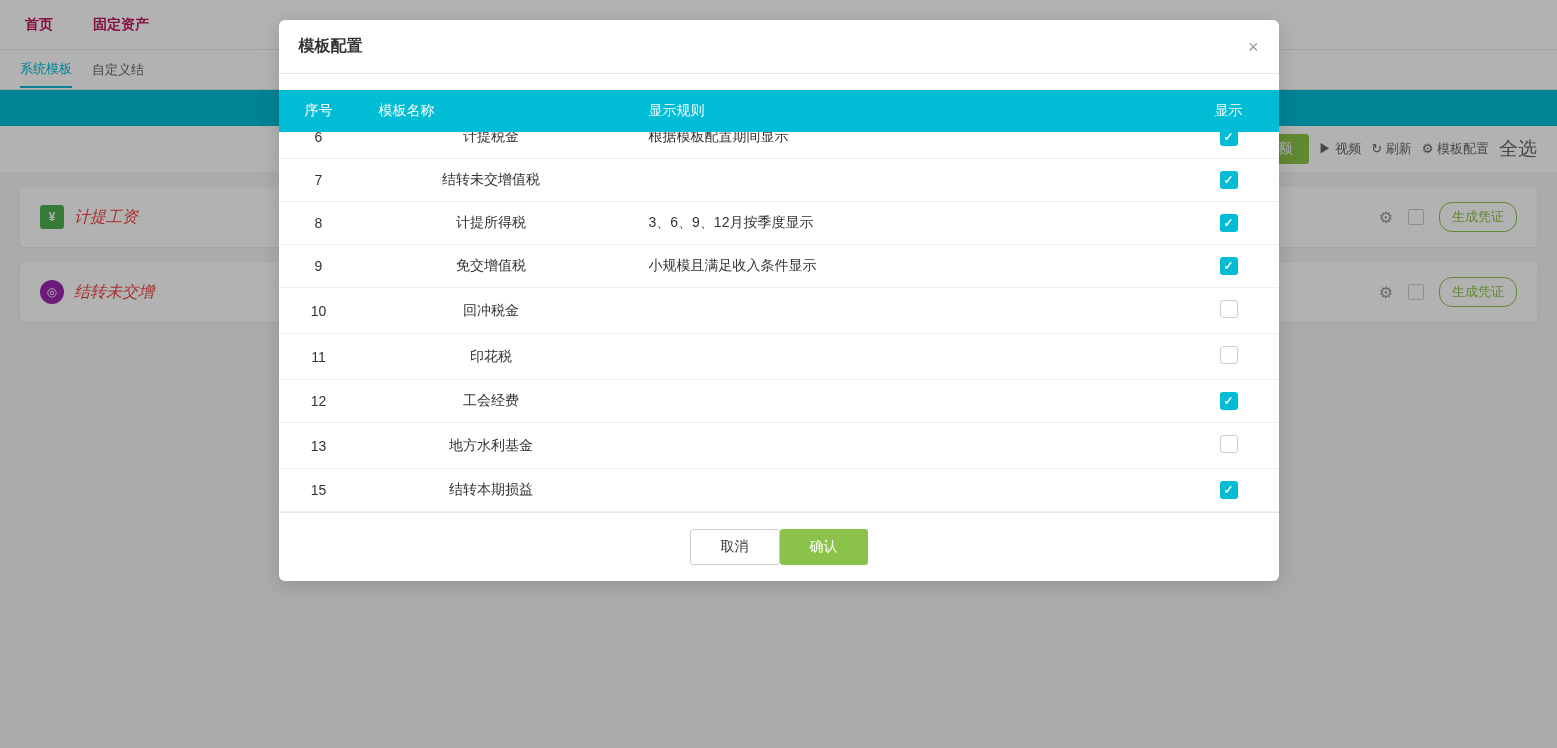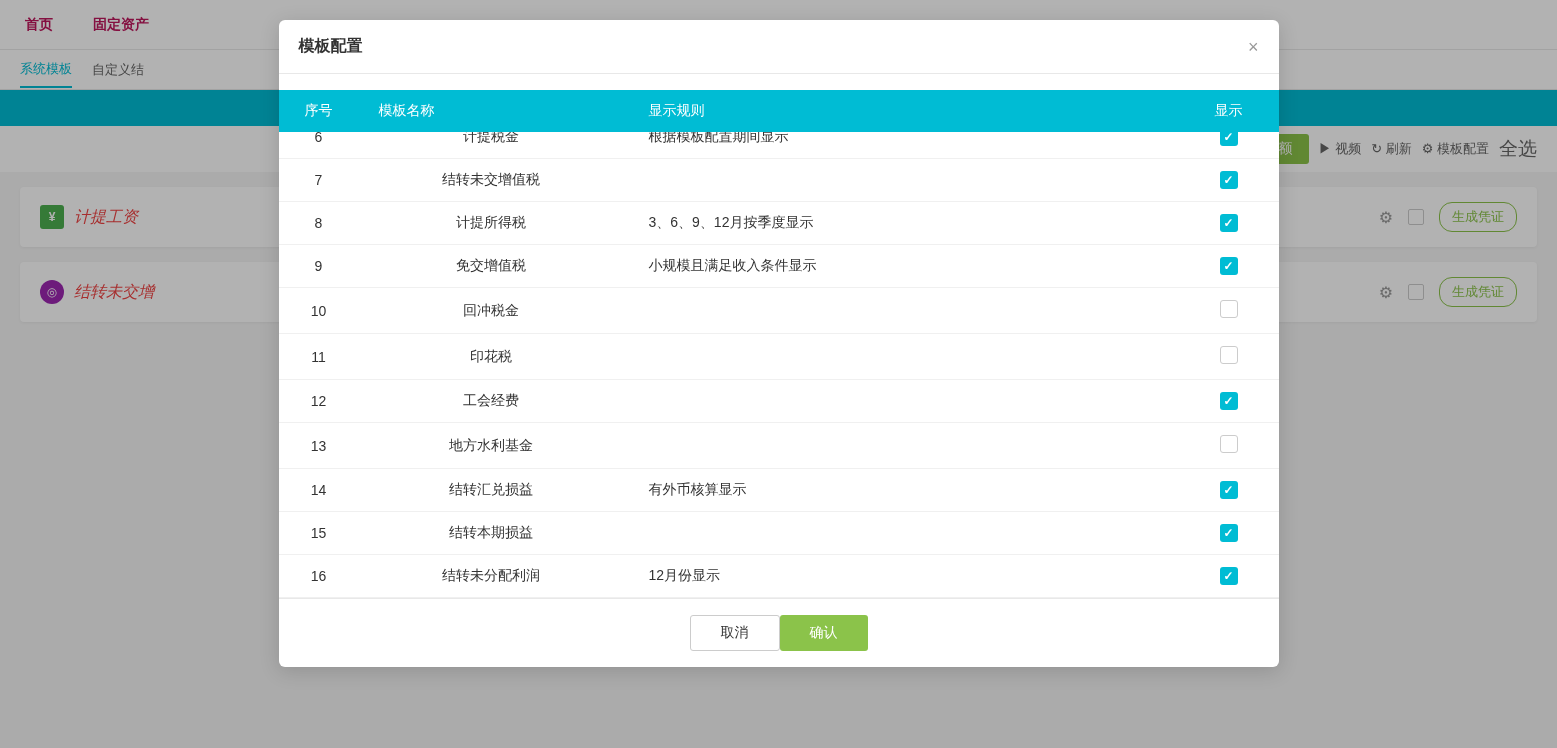--- a/index.html
+++ b/index.html
@@ -496,35 +496,23 @@
                 <td class="rule-col"></td>
                 <td style="text-align: center;"><span class="cb-checked"></span></td>
               </tr>
               <tr>
                 <td>13</td>
                 <td class="name-col">地方水利基金</td>
                 <td class="rule-col"></td>
                 <td style="text-align: center;"><span class="cb-unchecked"></span></td>
               </tr>
               <tr>
-                <td>14</td>
-                <td class="name-col">结转汇兑损益</td>
-                <td class="rule-col">有外币核算显示</td>
-                <td style="text-align: center;"><span class="cb-checked"></span></td>
-              </tr>
-              <tr>
                 <td>15</td>
                 <td class="name-col">结转本期损益</td>
                 <td class="rule-col"></td>
-                <td style="text-align: center;"><span class="cb-checked"></span></td>
-              </tr>
-              <tr>
-                <td>16</td>
-                <td class="name-col">结转未分配利润</td>
-                <td class="rule-col">12月份显示</td>
                 <td style="text-align: center;"><span class="cb-checked"></span></td>
               </tr>
             </tbody>
         </table>
       </div>
     </div>
 
     <div class="modal-footer">
       <button class="btn-cancel">取消</button>
       <button class="btn-confirm">确认</button>

